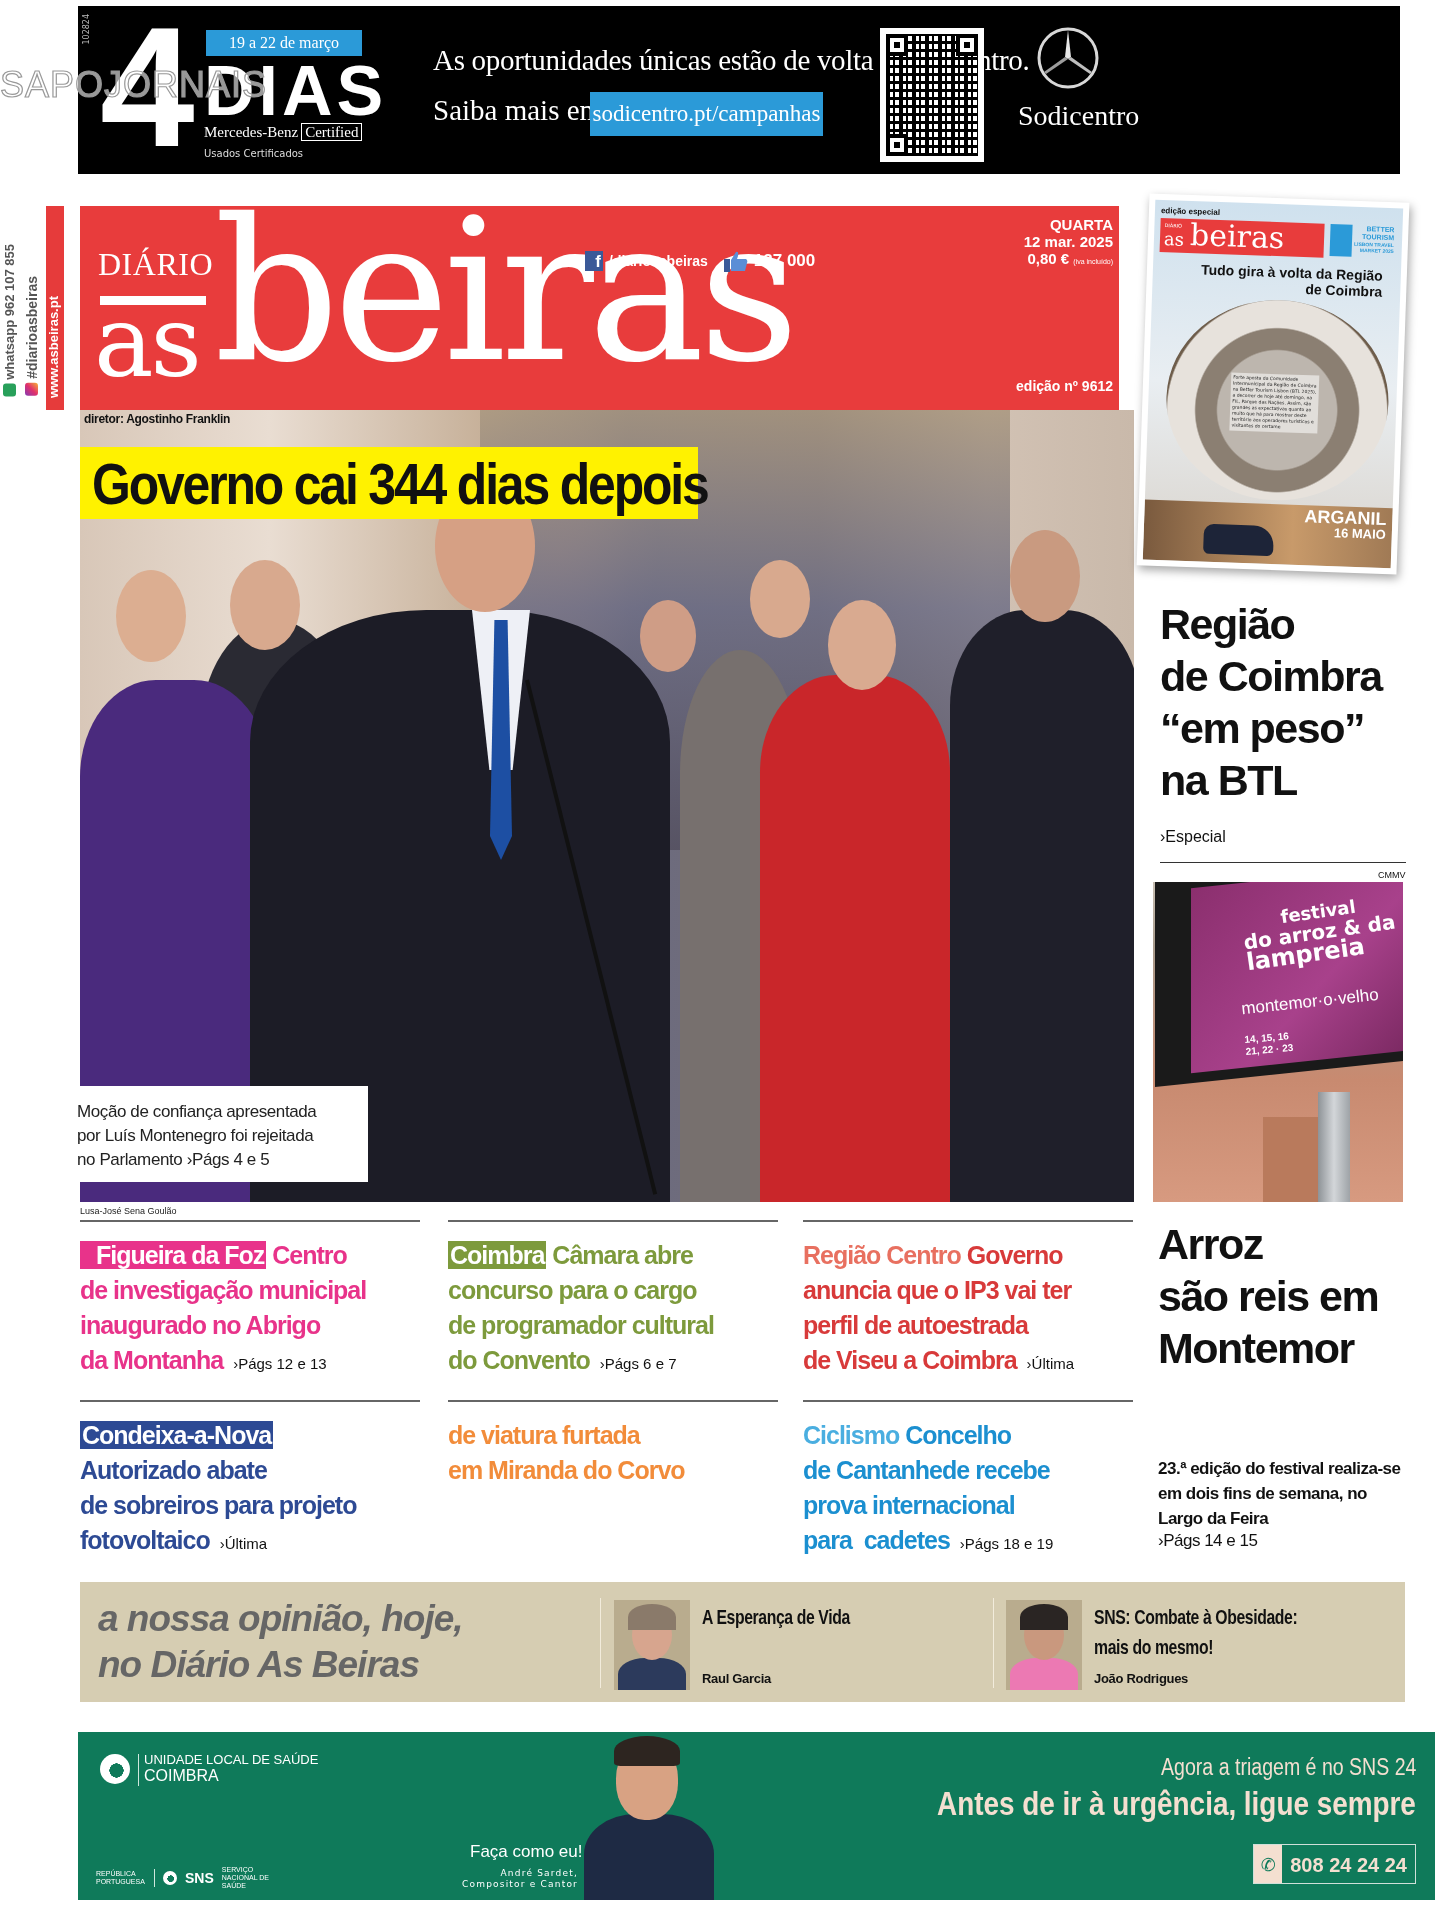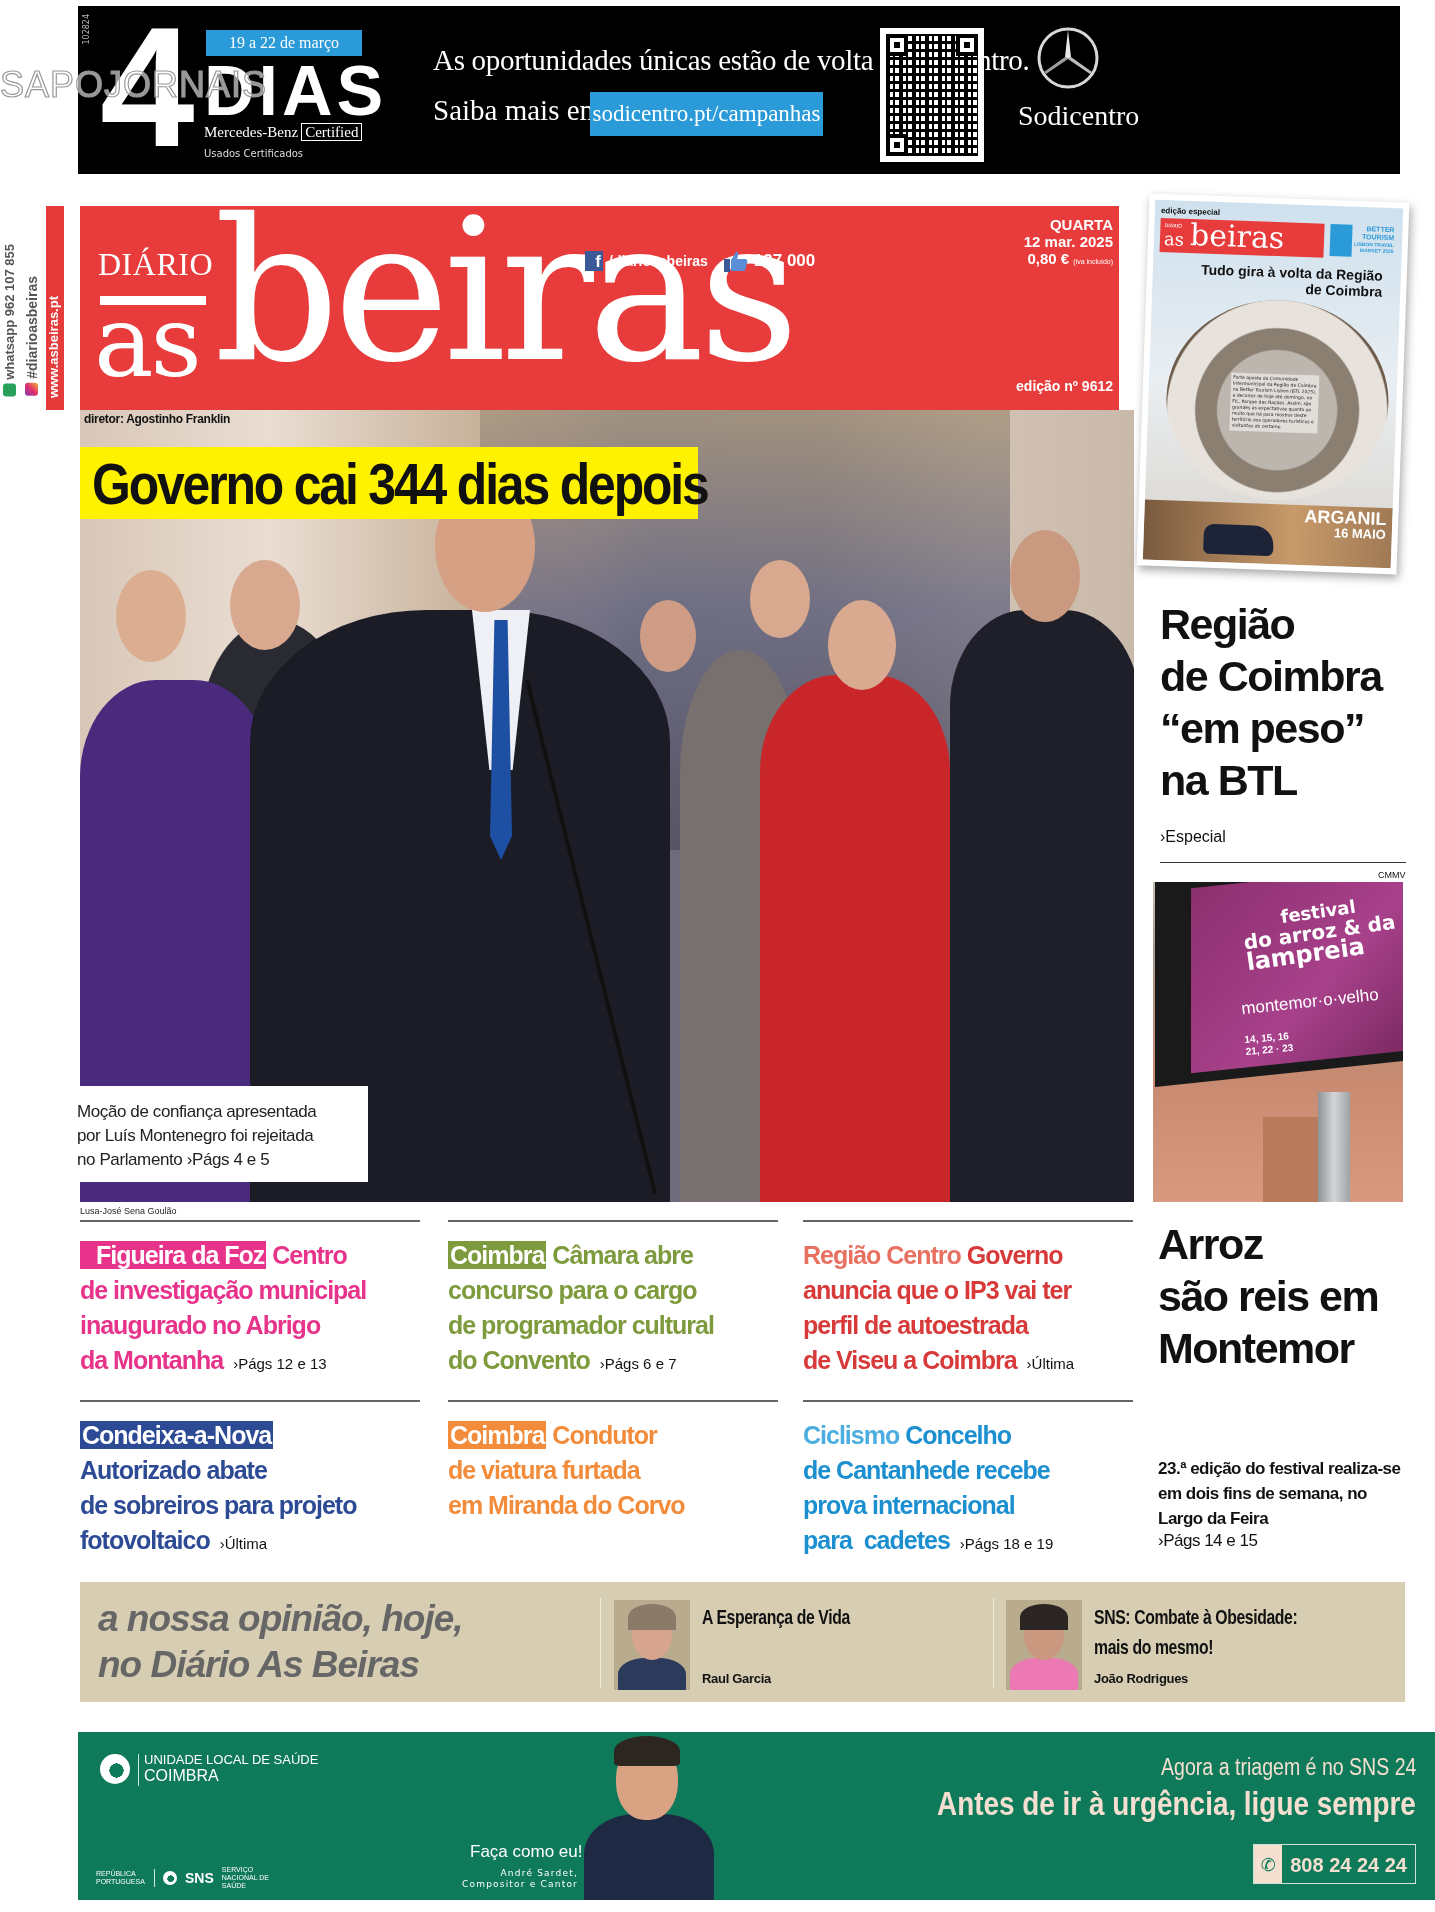--- a/index.html
+++ b/index.html
@@ -343,21 +343,20 @@
 </div>
 
 <div class="teaser" style="left:80px;top:1418px;color:#2d4a94;">
   <span class="line"><span class="tag" style="background:#2d4a94;">Condeixa-a-Nova</span></span>
   <span class="line">Autorizado abate</span>
   <span class="line">de sobreiros para projeto</span>
   <span class="line"><span>fotovoltaico</span><span class="pg">›Última</span></span>
 </div>
 
 <div class="teaser" style="left:448px;top:1418px;color:#f28c3a;">
-  <span class="line"><span class="tag" style="background:#f28c3a;">Coimbra</span> <span>Condutor</span></span>
   <span class="line">de viatura furtada</span>
   <span class="line">em Miranda do Corvo</span>
 </div>
 
 <div class="teaser" style="left:803px;top:1418px;color:#1b8fd0;">
   <span class="line"><span style="color:#4aaee0;">Ciclismo</span> <span>Concelho</span></span>
   <span class="line">de Cantanhede recebe</span>
   <span class="line">prova internacional</span>
   <span class="line"><span style="white-space:pre;">para  cadetes</span><span class="pg">›Págs 18 e 19</span></span>
 </div>

